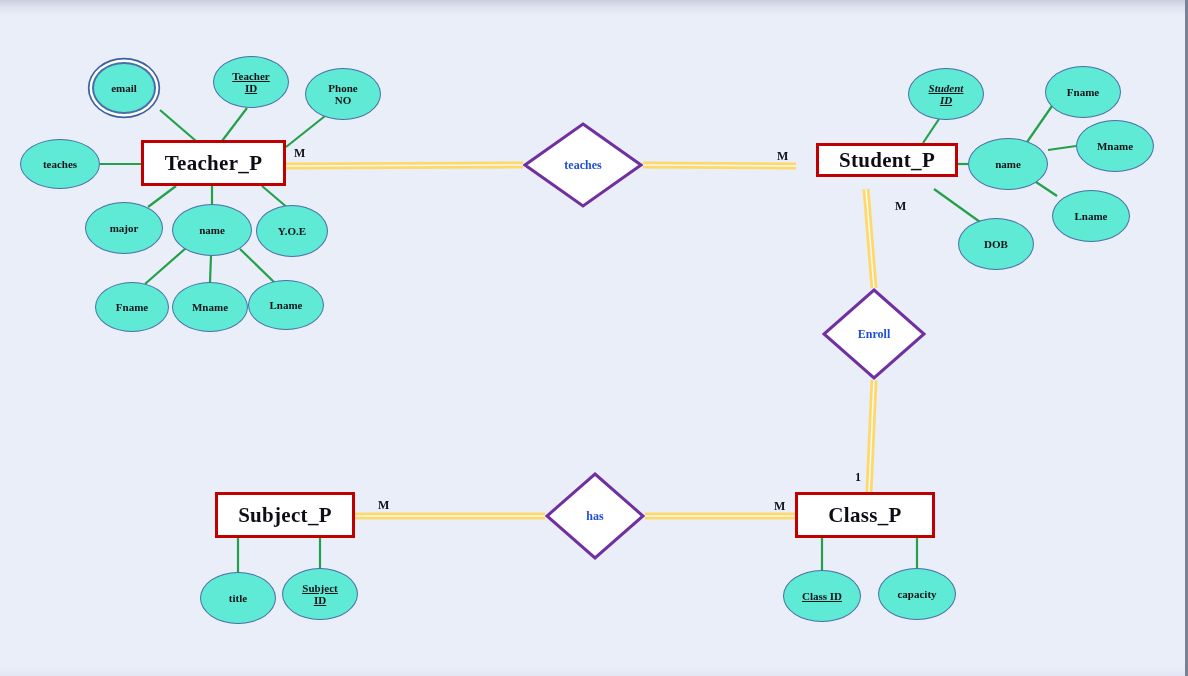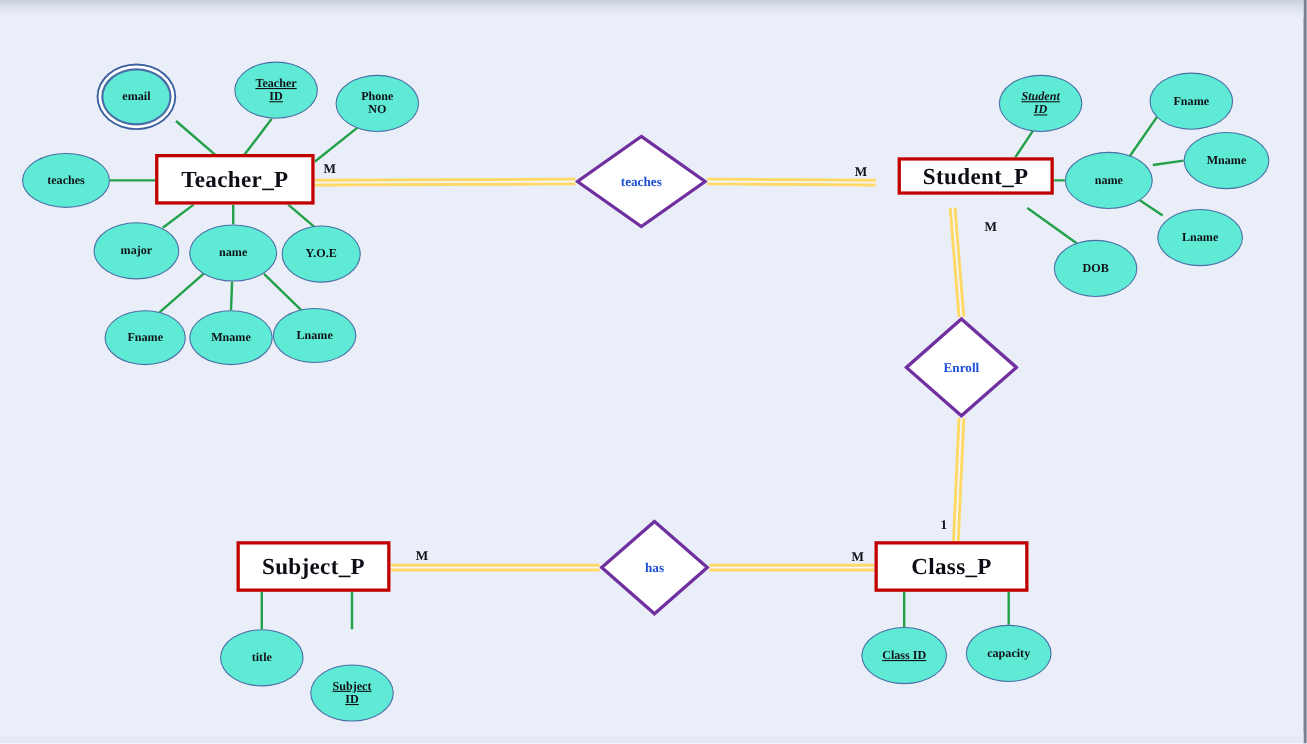--- a/index.html
+++ b/index.html
@@ -248,21 +248,21 @@
       </div>
       <div class="attr" style="left: 1052px; top: 190px; width: 78px; height: 52px; border-color: rgb(74, 111, 168);">
         <span class="label">Lname</span>
       </div>
       <div class="attr" style="left: 958px; top: 218px; width: 76px; height: 52px; border-color: rgb(74, 111, 168);">
         <span class="label">DOB</span>
       </div>
       <div class="attr" style="left: 200px; top: 572px; width: 76px; height: 52px; border-color: rgb(74, 111, 168);">
         <span class="label">title</span>
       </div>
-      <div class="attr key" style="left: 282px; top: 604px; width: 76px; height: 52px; border-color: rgb(74, 111, 168);">
+      <div class="attr key" style="left: 282px; top: 568px; width: 76px; height: 52px; border-color: rgb(74, 111, 168); text-decoration: underline;">
         <span class="label">Subject
 ID</span>
       </div>
       <div class="attr key" style="left: 783px; top: 570px; width: 78px; height: 52px; border-color: rgb(74, 111, 168);">
         <span class="label">Class ID</span>
       </div>
       <div class="attr" style="left: 878px; top: 568px; width: 78px; height: 52px; border-color: rgb(74, 111, 168);">
         <span class="label">capacity</span>
       </div>
     </div>

